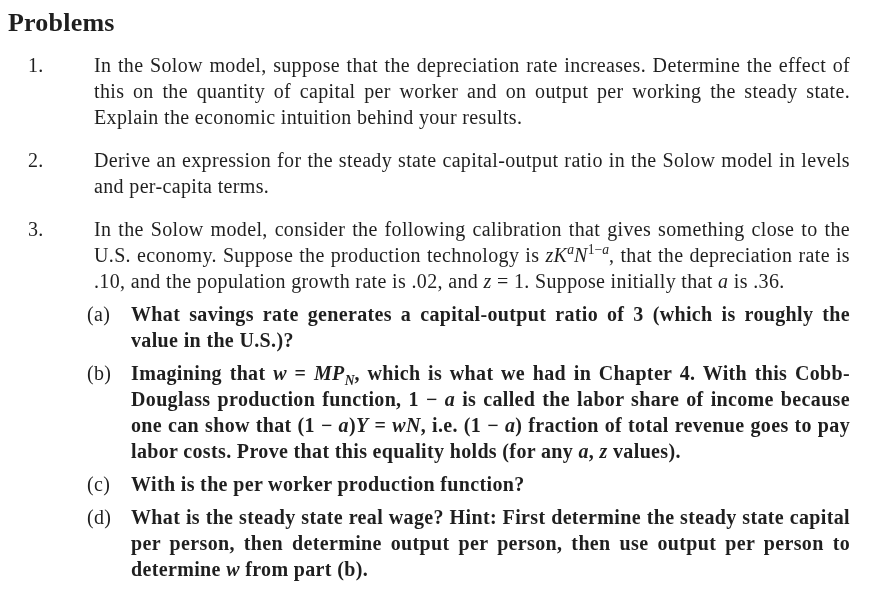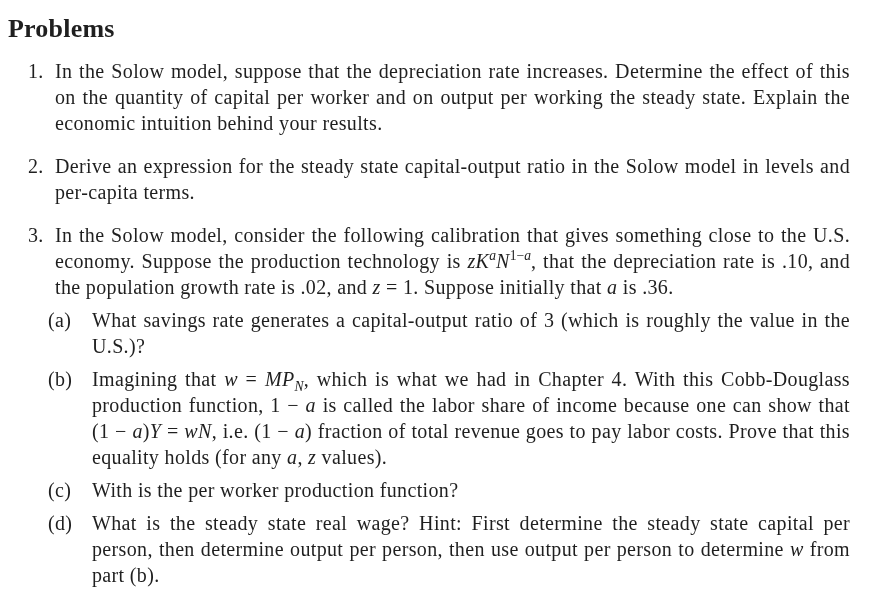--- a/index.html
+++ b/index.html
@@ -21,52 +21,54 @@
     font-size: 20px;
     line-height: 26px;
     letter-spacing: 0.35px;
     color: #1f1f1f;
   }
   .title {
     font-size: 26px;
     line-height: 34px;
     font-weight: bold;
     letter-spacing: 0.2px;
-    margin: 6px 0 12px 0;
+    margin: 0 0 12px 0;
   }
   .problem {
     display: flex;
     margin: 17px 0 0 20px;
   }
   .problem.first {
     margin-top: 0;
   }
   .pnum {
     flex: none;
     width: 27px;
   }
   .pbody {
     flex: 1;
     min-width: 0;
+    margin-left: 39px;
   }
   .ptext {
     text-align: justify;
   }
   .sub {
     display: flex;
     margin: 7px 0 0 -7px;
   }
   .sublabel {
     flex: none;
     width: 44px;
   }
   .subbody {
     flex: 1;
     min-width: 0;
     text-align: justify;
+    font-weight: bold;
   }
   .mi {
     font-style: italic;
   }
   sup, sub {
     font-size: 0.68em;
     line-height: 0;
     letter-spacing: 0;
   }
 </style>

